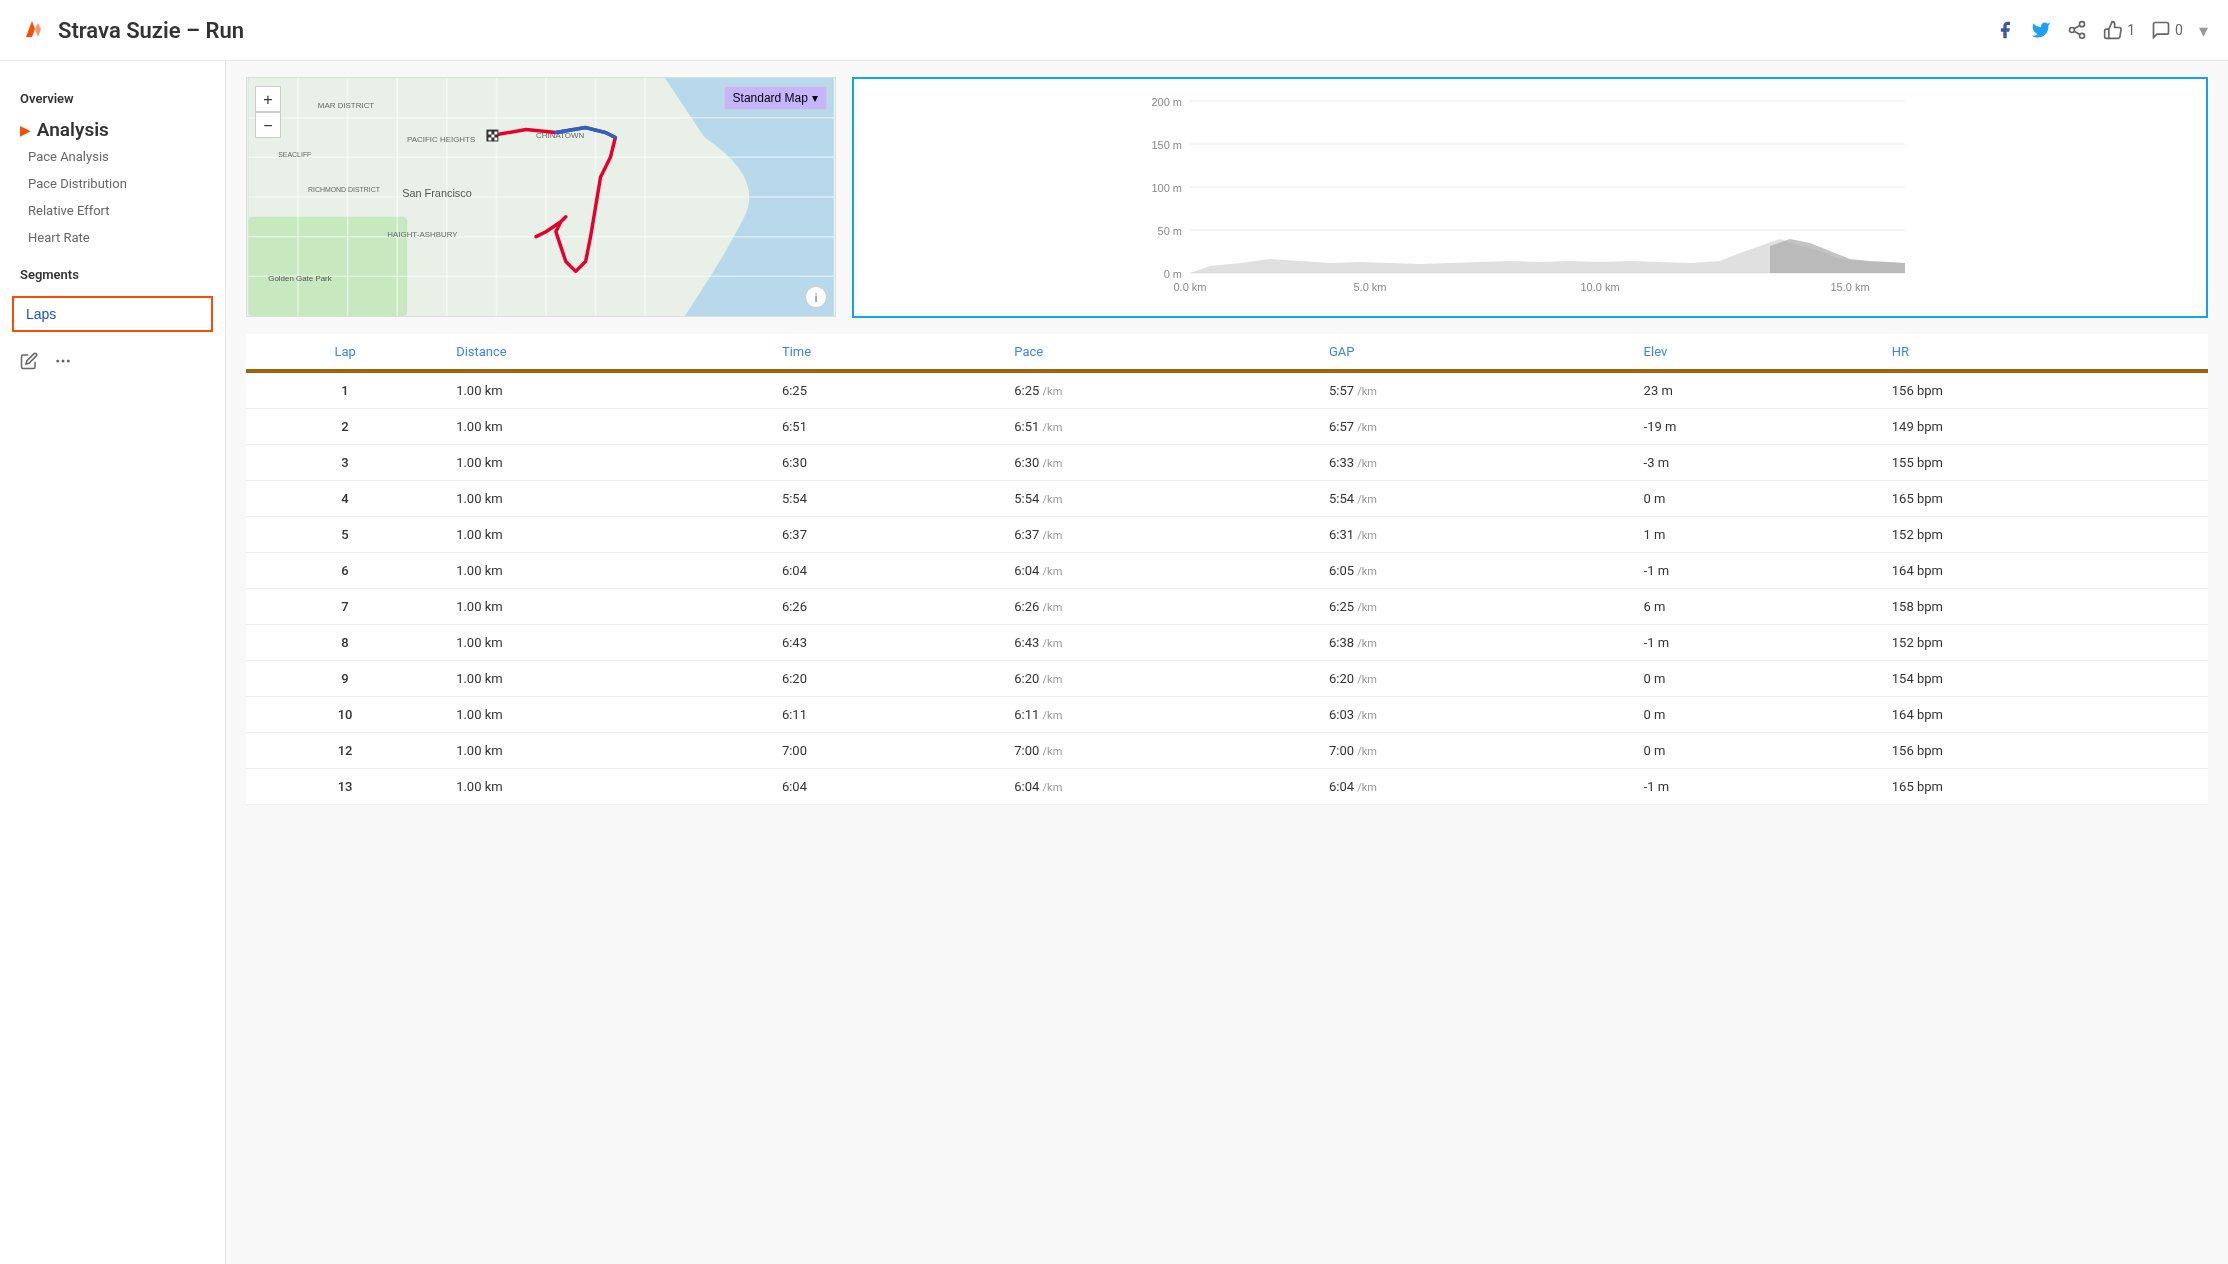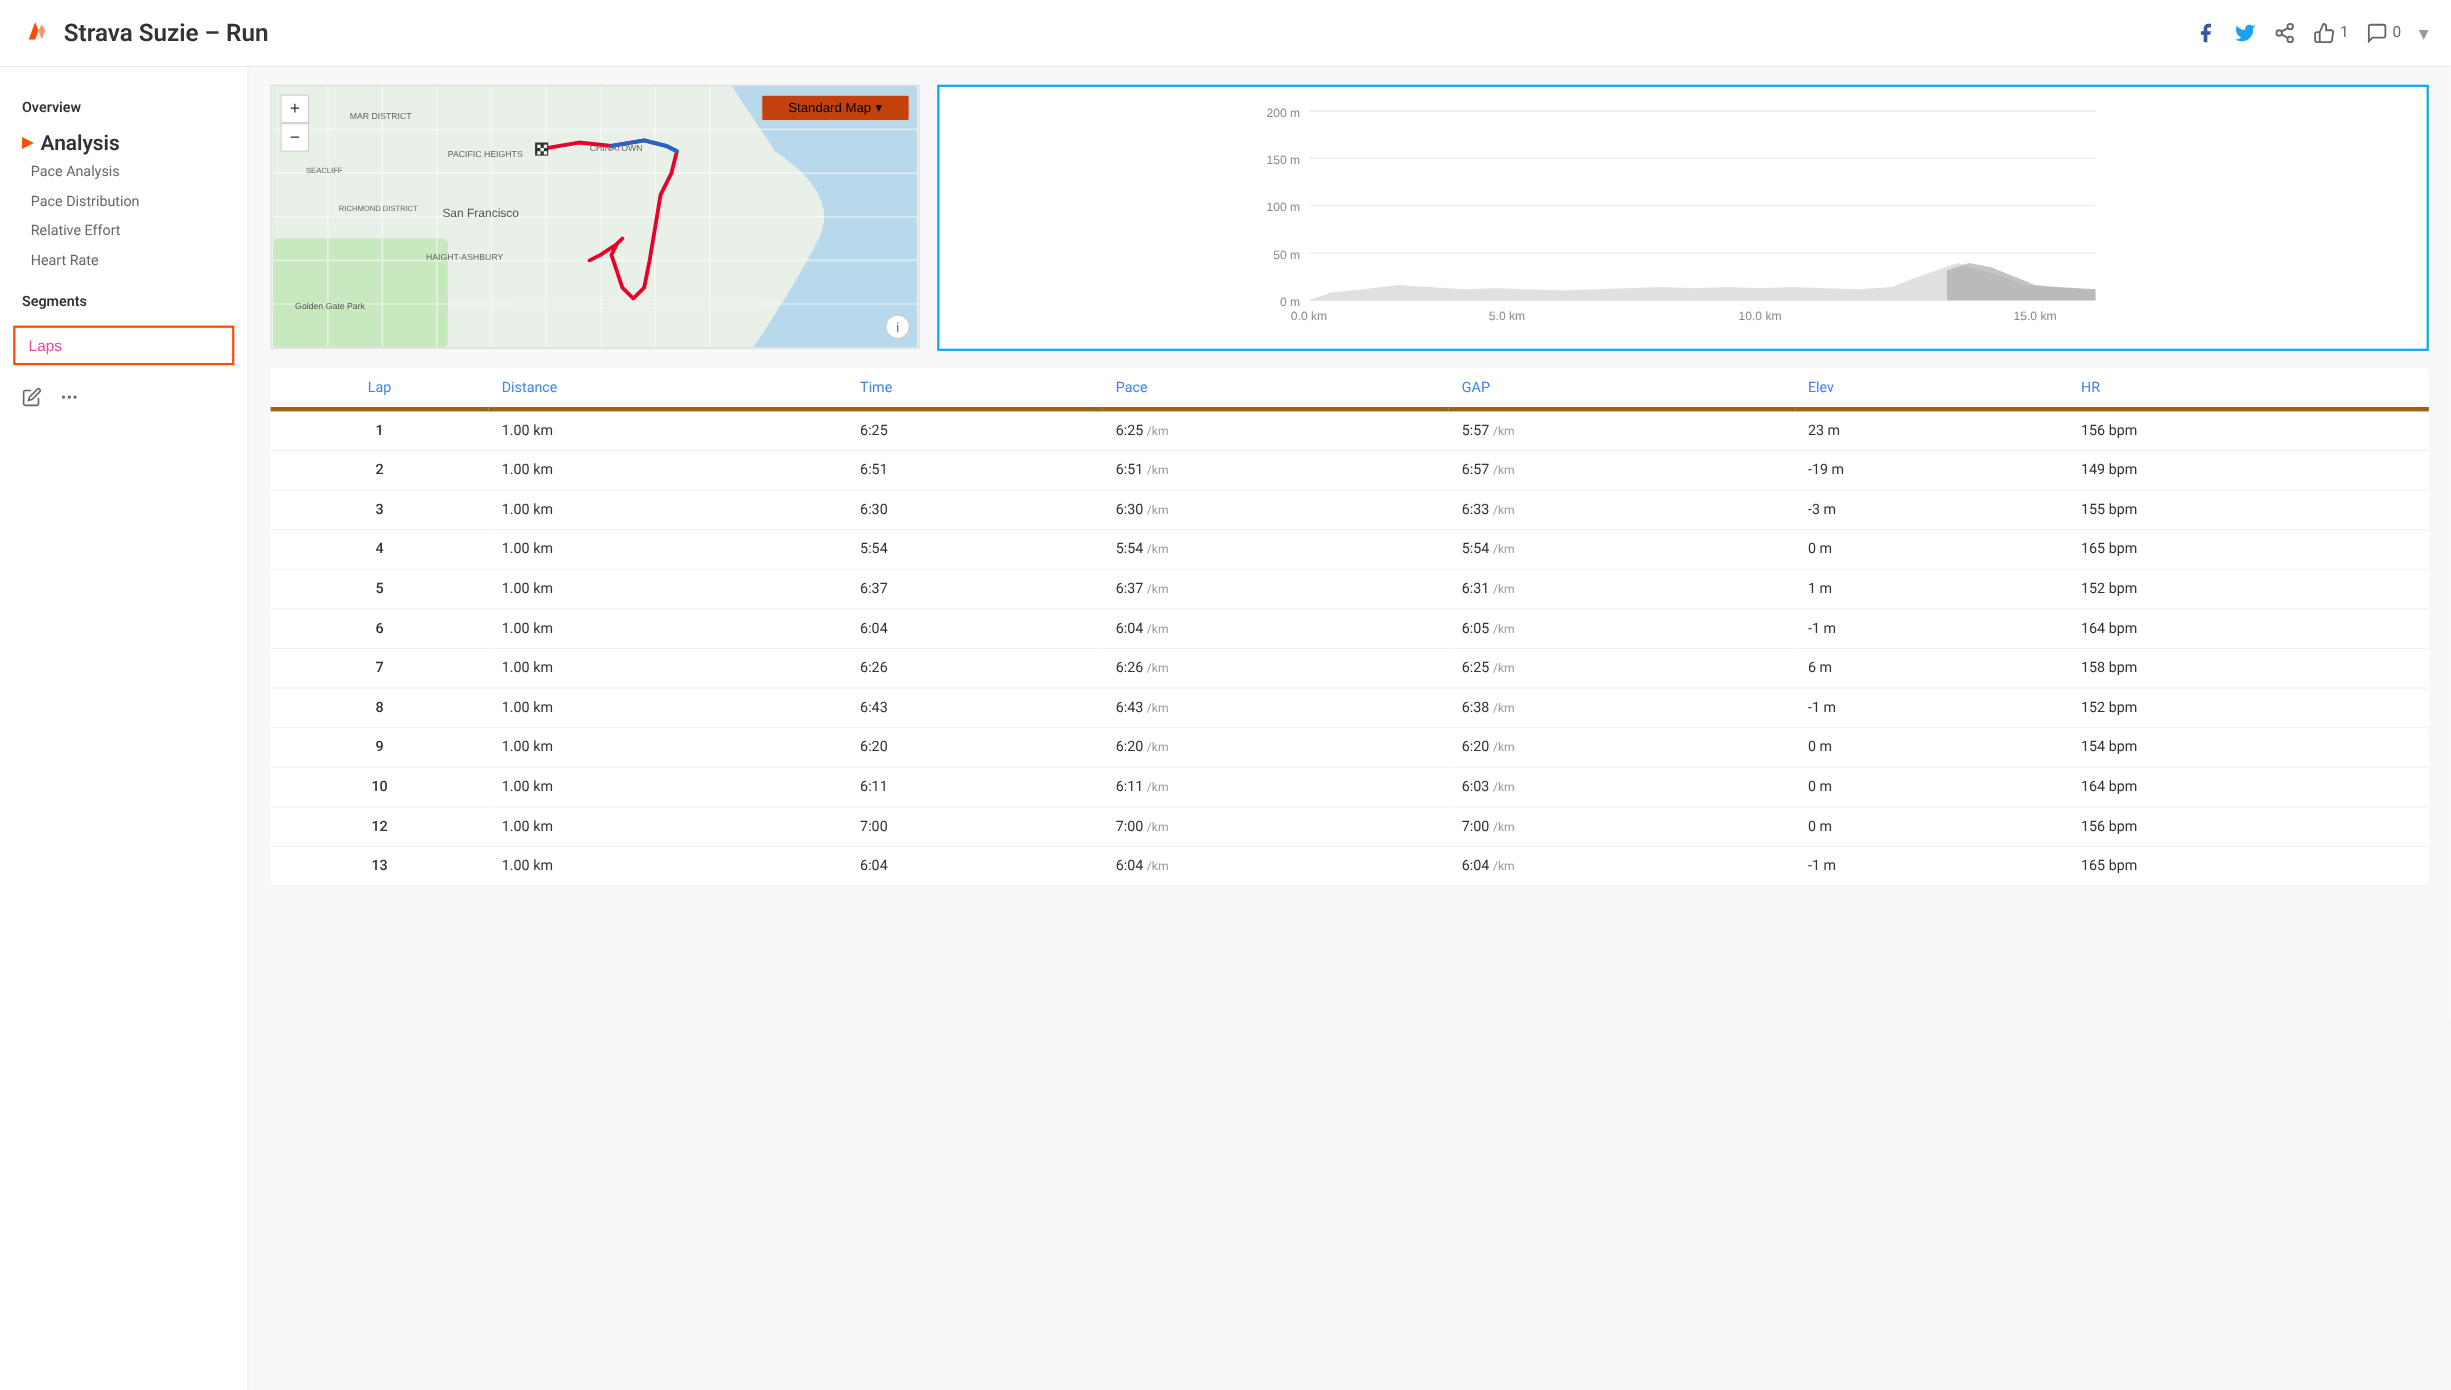--- a/index.html
+++ b/index.html
@@ -17,35 +17,35 @@
     
     .layout { display: flex; flex: 1; overflow: hidden; }
 
     
     .sidebar { width: 226px; border-right: 1px solid #e5e5e5; padding: 20px 0; flex-shrink: 0; overflow-y: auto; }
     .sidebar-item { display: block; padding: 6px 20px 6px 28px; font-size: 13px; color: #666; cursor: pointer; text-decoration: none; }
     .sidebar-section-header { display: flex; align-items: center; padding: 10px 20px 6px; gap: 8px; font-size: 13px; font-weight: 600; color: #333; }
 
     .segments-title { font-size: 13px; font-weight: 600; color: #333; padding: 16px 20px 6px; }
 
-    .laps-button { margin: 8px 12px; padding: 8px 12px; border: 2px solid #fc4c02; background: #fff; color: #ec4899; font-size: 14px; font-weight: 500; cursor: pointer; text-align: left; width: calc(100% - 24px); }
+    .laps-button { margin: 8px 12px; padding: 8px 12px; border: 2px solid #fc4c02; background: #fff; color: #1d4ed8; font-size: 14px; font-weight: 500; cursor: pointer; text-align: left; width: calc(100% - 24px); }
 
     .sidebar-tools { display: flex; align-items: center; gap: 16px; padding: 12px 20px; }
     .tool-icon { color: #666; cursor: pointer; font-size: 16px; }
 
     
     .main { flex: 1; overflow-y: auto; padding: 16px 20px; background: #f8f8f8; }
 
     
     .top-section { display: flex; gap: 16px; margin-bottom: 16px; }
     .map-container { position: relative; width: 590px; height: 240px; flex-shrink: 0; border: 1px solid #ddd; overflow: hidden; background: #e8f4e8; }
     .map-controls { position: absolute; top: 8px; left: 8px; display: flex; flex-direction: column; }
     .map-btn { width: 26px; height: 26px; background: #fff; border: 1px solid #ccc; font-size: 16px; line-height: 26px; text-align: center; cursor: pointer; color: #333; }
     .map-dropdown { position: absolute; top: 8px; right: 8px; }
-    .map-dropdown-btn { background: #c2410c; border: 1px solid #ccc; padding: 4px 24px; font-size: 12px; cursor: pointer; display: flex; align-items: center; gap: 4px; border-radius: 2px; }
+    .map-dropdown-btn { background: #c4b5fd; border: 1px solid #ccc; padding: 4px 8px; font-size: 12px; cursor: pointer; display: flex; align-items: center; gap: 4px; border-radius: 2px; }
     .map-info { position: absolute; bottom: 8px; right: 8px; background: #fff; border: 1px solid #ccc; border-radius: 50%; width: 22px; height: 22px; display: flex; align-items: center; justify-content: center; font-size: 12px; color: #666; cursor: pointer; }
 
     .elevation-container { flex: 1; background: #fff; border: 2px solid #0ea5e9; padding: 12px; }
     .elevation-chart { width: 100%; height: 210px; }
 
     
     .laps-table { width: 100%; background: #fff; border-collapse: collapse; }
     .laps-table th { font-size: 13px; font-weight: 400; color: #3b82f6; text-align: left; padding: 10px 12px; border-bottom: 4px solid #a16207; }
     .laps-table th:first-child { text-align: center; }
     .laps-table td { padding: 10px 12px; border-bottom: 1px solid #f0f0f0; font-size: 13px; color: #333; }

